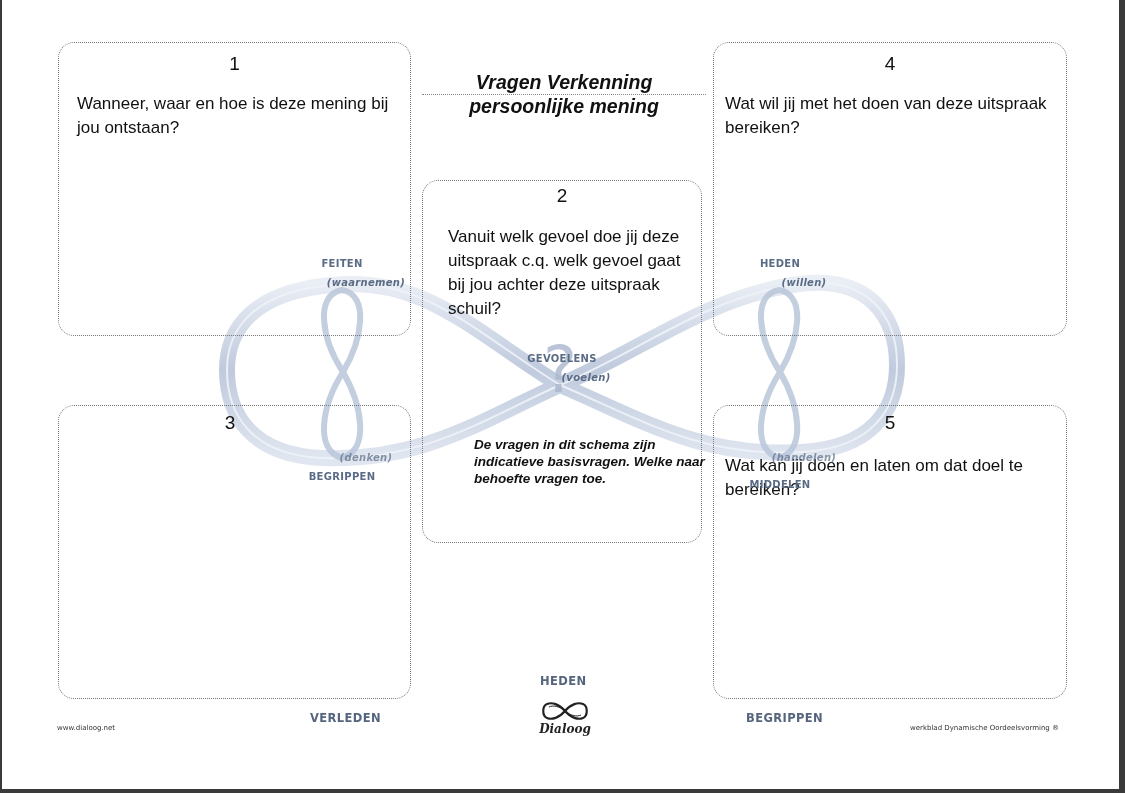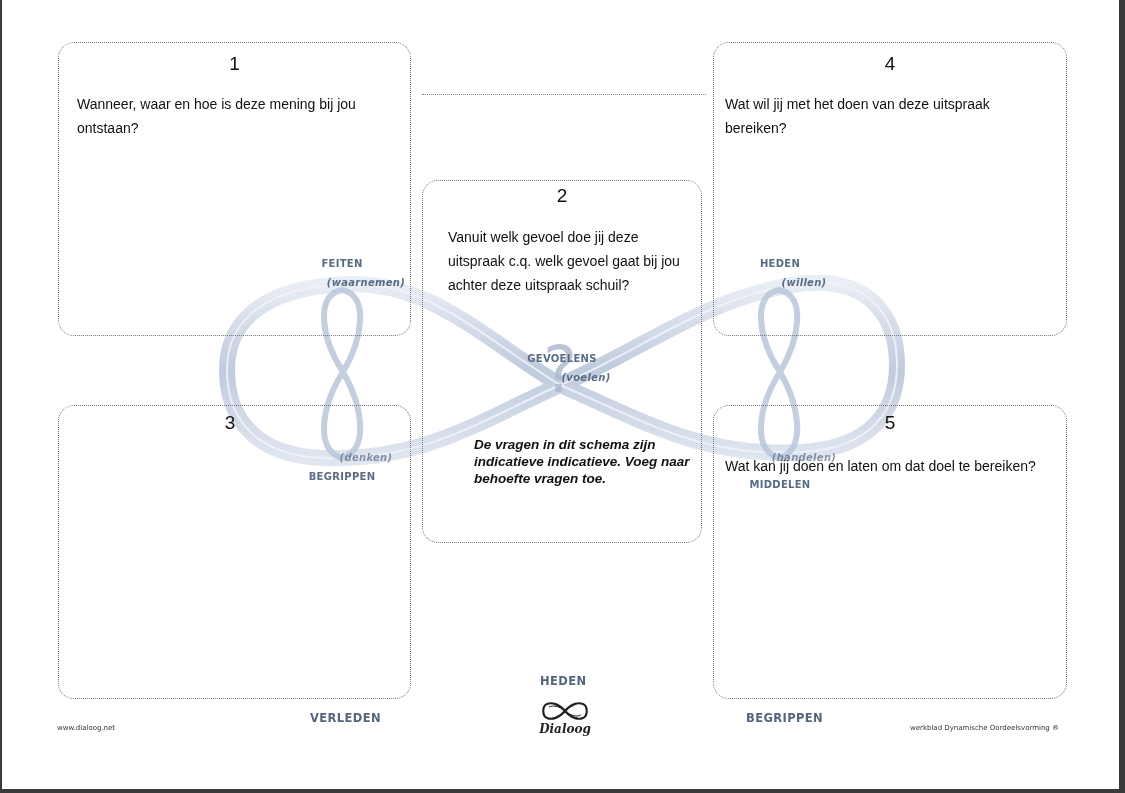--- a/index.html
+++ b/index.html
@@ -14,21 +14,21 @@
   }
   .card {
     position:absolute; border:1.5px dotted #777; border-radius:16px;
     box-sizing:border-box; background:transparent;
   }
   .num {
     position:absolute; left:0; right:0; text-align:center;
     font-size:19px; color:#111;
   }
   .q {
-    position:absolute; font-size:14px; line-height:24px; color:#111;
+    position:absolute; font-size:17px; line-height:24px; color:#111;
   }
   .q p { margin:0 0 11px 0; }
   .title {
     position:absolute; left:420px; top:70px; width:284px; text-align:center;
     font-weight:bold; font-style:italic; font-size:19.5px; line-height:24px; color:#111;
   }
   .title-rule {
     position:absolute; left:420px; top:94px; width:284px; border-top:1.5px dotted #888;
   }
   .note {
@@ -78,20 +78,24 @@
     <text x="558" y="392" text-anchor="middle" font-family="DejaVu Sans, sans-serif" font-size="64" fill="#aab6cc" opacity="0.8">?</text>
   </svg>
 
   <div class="card" style="left:56px; top:42px; width:353px; height:294px;">
     <div class="num" style="top:10px;">1</div>
     <div class="q" style="left:18px; top:49px; width:320px;">
       <p>Wanneer, waar en hoe is deze mening bij jou ontstaan?</p>
     </div>
   </div>
 
+  <div class="title">
+    <div>Vragen Verkenning</div>
+    <div>persoonlijke mening</div>
+  </div>
   <div class="title-rule"></div>
 
   <div class="card" style="left:711px; top:42px; width:354px; height:294px;">
     <div class="num" style="top:10px;">4</div>
     <div class="q" style="left:11px; top:49px; width:330px;">
       <p>Wat wil jij met het doen van deze uitspraak bereiken?</p>
     </div>
   </div>
 
   <div class="card" style="left:420px; top:180px; width:280px; height:363px;">
@@ -105,21 +109,21 @@
     <div class="num" style="top:6px; left:-4px; right:auto; width:350px;">3</div>
   </div>
 
   <div class="card" style="left:711px; top:405px; width:354px; height:294px;">
     <div class="num" style="top:6px;">5</div>
     <div class="q" style="left:11px; top:48px; width:330px;">
       <p>Wat kan jij doen en laten om dat doel te bereiken?</p>
     </div>
   </div>
 
-  <div class="note">De vragen in dit schema zijn indicatieve indicatieve. Voeg naar behoefte vragen toe.</div>
+  <div class="note">De vragen in dit schema zijn indicatieve basisvragen. Welke naar behoefte vragen toe.</div>
 
   <div class="lbl" style="left:300px; top:258px; width:80px;">FEITEN</div>
   <div class="lbl sub" style="left:300px; top:277px; width:80px;">(waarnemen)</div>
 
   <div class="lbl sub" style="left:300px; top:452px; width:80px; opacity:0.7;">(denken)</div>
   <div class="lbl" style="left:300px; top:471px; width:80px;">BEGRIPPEN</div>
 
   <div class="lbl" style="left:520px; top:353px; width:80px;">GEVOELENS</div>
   <div class="lbl sub" style="left:520px; top:372px; width:80px;">(voelen)</div>
 

